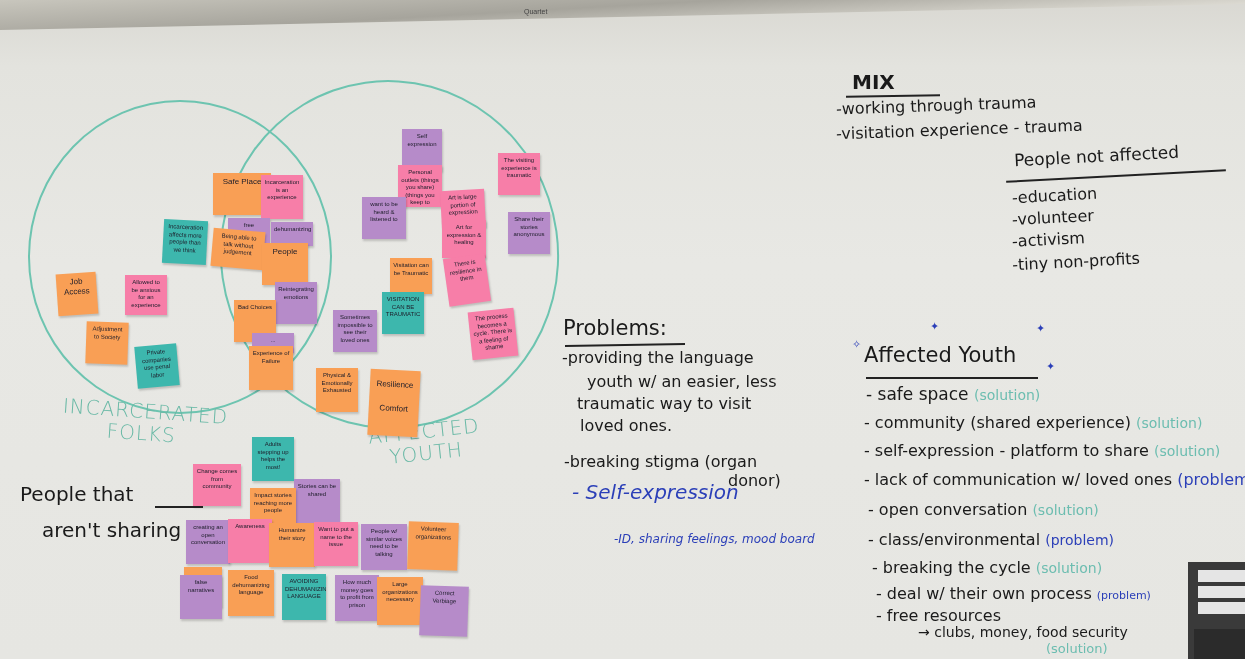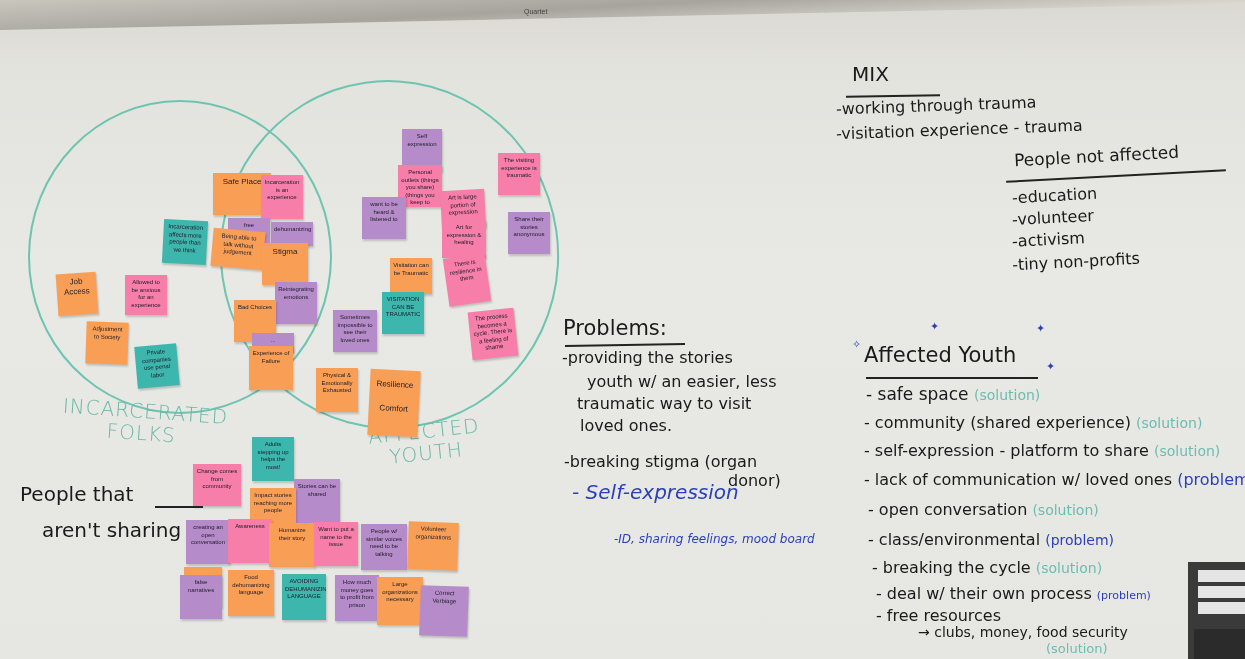--- a/index.html
+++ b/index.html
@@ -60,21 +60,21 @@
 <div class="venn" style="left:220px;top:80px;width:335px;height:345px;transform:rotate(-8deg);"></div>
 <div class="venn-label" style="left:62px;top:400px;width:160px;line-height:1.1;text-align:center;">INCARCERATED FOLKS</div>
 <div class="venn-label" style="left:365px;top:420px;width:120px;line-height:1.1;text-align:center;transform:rotate(-6deg);">AFFECTED YOUTH</div>
 
 <div class="note orange big" style="left:213px;top:173px;width:58px;height:42px;">Safe Place</div>
 <div class="note pink" style="left:261px;top:175px;width:42px;height:44px;">Incarceration is an experience</div>
 <div class="note teal" style="left:163px;top:220px;width:44px;height:44px;transform:rotate(3deg);">Incarceration affects more people than we think</div>
 <div class="note purple" style="left:228px;top:218px;width:42px;height:40px;">free</div>
 <div class="note orange" style="left:212px;top:230px;width:52px;height:38px;transform:rotate(5deg);">Being able to talk without judgement</div>
 <div class="note purple" style="left:271px;top:222px;width:42px;height:24px;">dehumanizing</div>
-<div class="note orange big" style="left:262px;top:243px;width:46px;height:42px;">Stigma</div>
+<div class="note orange big" style="left:262px;top:243px;width:46px;height:42px;">People</div>
 <div class="note orange big" style="left:57px;top:273px;width:40px;height:42px;transform:rotate(-4deg);">Job Access</div>
 <div class="note pink" style="left:125px;top:275px;width:42px;height:40px;">Allowed to be anxious for an experience</div>
 <div class="note purple" style="left:275px;top:282px;width:42px;height:42px;">Reintegrating emotions</div>
 <div class="note orange" style="left:234px;top:300px;width:42px;height:42px;">Bad Choices</div>
 <div class="note orange" style="left:86px;top:322px;width:42px;height:42px;transform:rotate(2deg);">Adjustment to Society</div>
 <div class="note teal" style="left:136px;top:345px;width:42px;height:42px;transform:rotate(-5deg);">Private companies use penal labor</div>
 <div class="note purple" style="left:252px;top:333px;width:42px;height:20px;">...</div>
 <div class="note orange" style="left:249px;top:346px;width:44px;height:44px;">Experience of Failure</div>
 
 <div class="note purple" style="left:402px;top:129px;width:40px;height:42px;">Self expression</div>
@@ -112,30 +112,30 @@
 <div class="note purple" style="left:335px;top:575px;width:44px;height:46px;">How much money goes to profit from prison</div>
 <div class="note orange" style="left:377px;top:577px;width:46px;height:48px;">Large organizations necessary</div>
 <div class="note purple" style="left:420px;top:586px;width:48px;height:50px;transform:rotate(2deg);">Correct Verbiage</div>
 
 <div class="hw" style="left:20px;top:482px;font-size:20px;">People that</div>
 <div class="hw" style="left:42px;top:518px;font-size:20px;">aren't sharing</div>
 <div class="rule" style="left:155px;top:506px;width:48px;height:1.5px;"></div>
 
 <div class="hw hw-title" style="left:563px;top:316px;font-size:21px;">Problems:</div>
 <div class="rule" style="left:565px;top:344px;width:120px;transform:rotate(-1deg);"></div>
-<div class="hw hw-line" style="left:562px;top:348px;">-providing the stories</div>
+<div class="hw hw-line" style="left:562px;top:348px;">-providing the language</div>
 <div class="hw hw-line" style="left:564px;top:372px;margin-left:23px;">youth w/ an easier, less</div>
 <div class="hw hw-line" style="left:577px;top:394px;">traumatic way to visit</div>
 <div class="hw hw-line" style="left:580px;top:416px;">loved ones.</div>
 <div class="hw hw-line" style="left:564px;top:452px;">-breaking stigma (organ</div>
 <div class="hw hw-line" style="left:728px;top:471px;">donor)</div>
 <div class="hw hw-blue" style="left:572px;top:480px;font-size:20px;font-style:italic;">- Self-expression</div>
 <div class="hw hw-blue" style="left:614px;top:532px;font-size:12px;font-style:italic;">-ID, sharing feelings, mood board</div>
 
-<div class="hw hw-title" style="left:852px;top:62px;">MIX</div>
+<div class="hw hw-title" style="left:852px;top:70px;font-weight:bold;">MIX</div>
 <div class="rule" style="left:846px;top:95px;width:94px;transform:rotate(-1deg);"></div>
 <div class="hw hw-line" style="left:836px;top:96px;transform:rotate(-2deg);">-working through trauma</div>
 <div class="hw hw-line" style="left:836px;top:120px;transform:rotate(-2deg);">-visitation experience - trauma</div>
 
 <div class="hw hw-line" style="left:1014px;top:146px;font-size:17px;transform:rotate(-3deg);">People not affected</div>
 <div class="rule" style="left:1006px;top:175px;width:220px;transform:rotate(-3deg);"></div>
 <div class="hw hw-line" style="left:1012px;top:186px;transform:rotate(-3deg);">-education</div>
 <div class="hw hw-line" style="left:1012px;top:208px;transform:rotate(-3deg);">-volunteer</div>
 <div class="hw hw-line" style="left:1012px;top:230px;transform:rotate(-3deg);">-activism</div>
 <div class="hw hw-line" style="left:1012px;top:252px;transform:rotate(-3deg);">-tiny non-profits</div>

